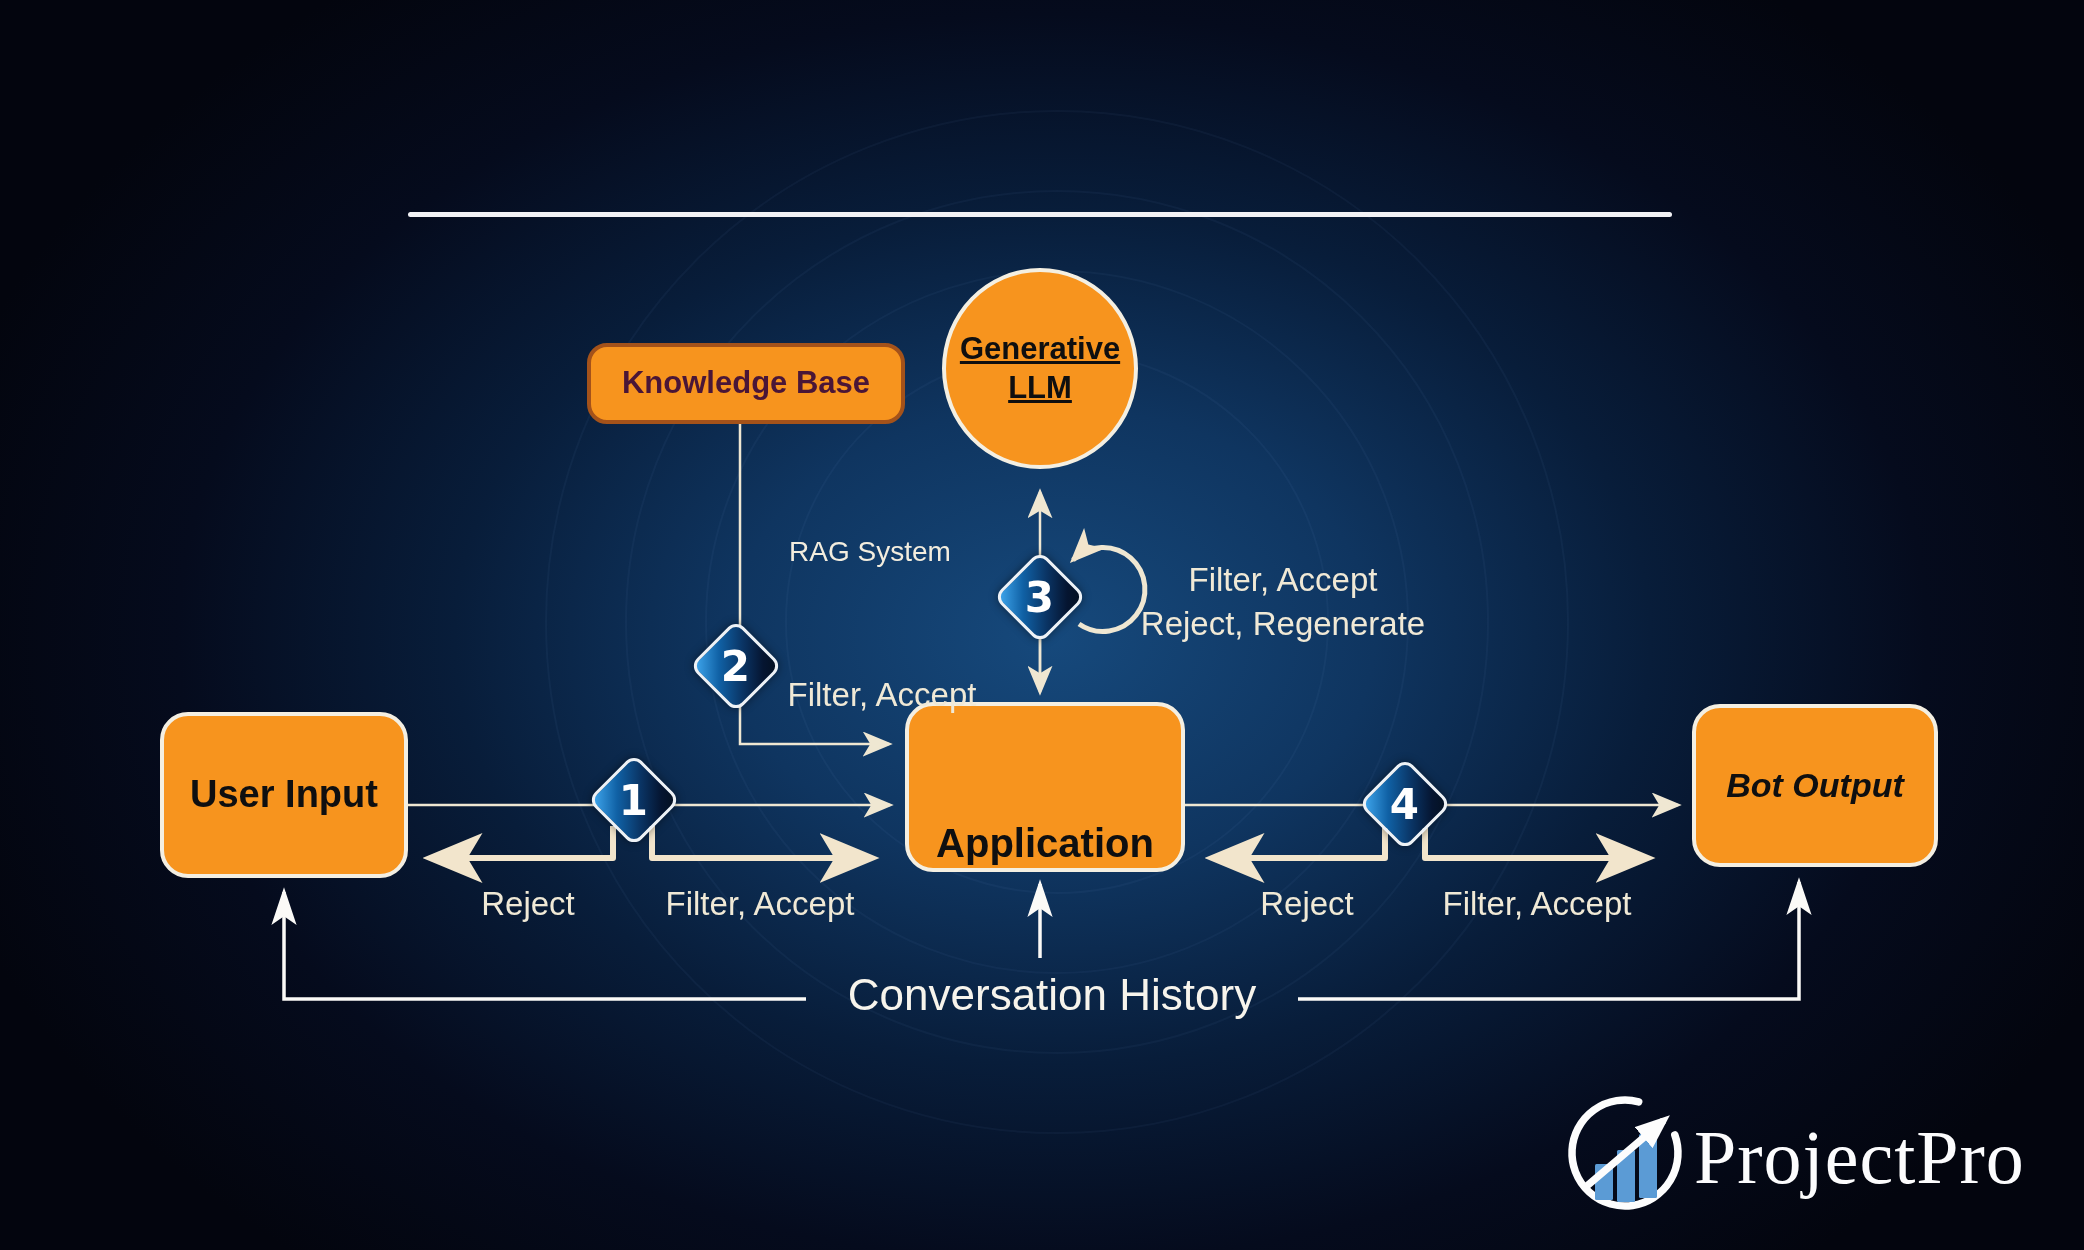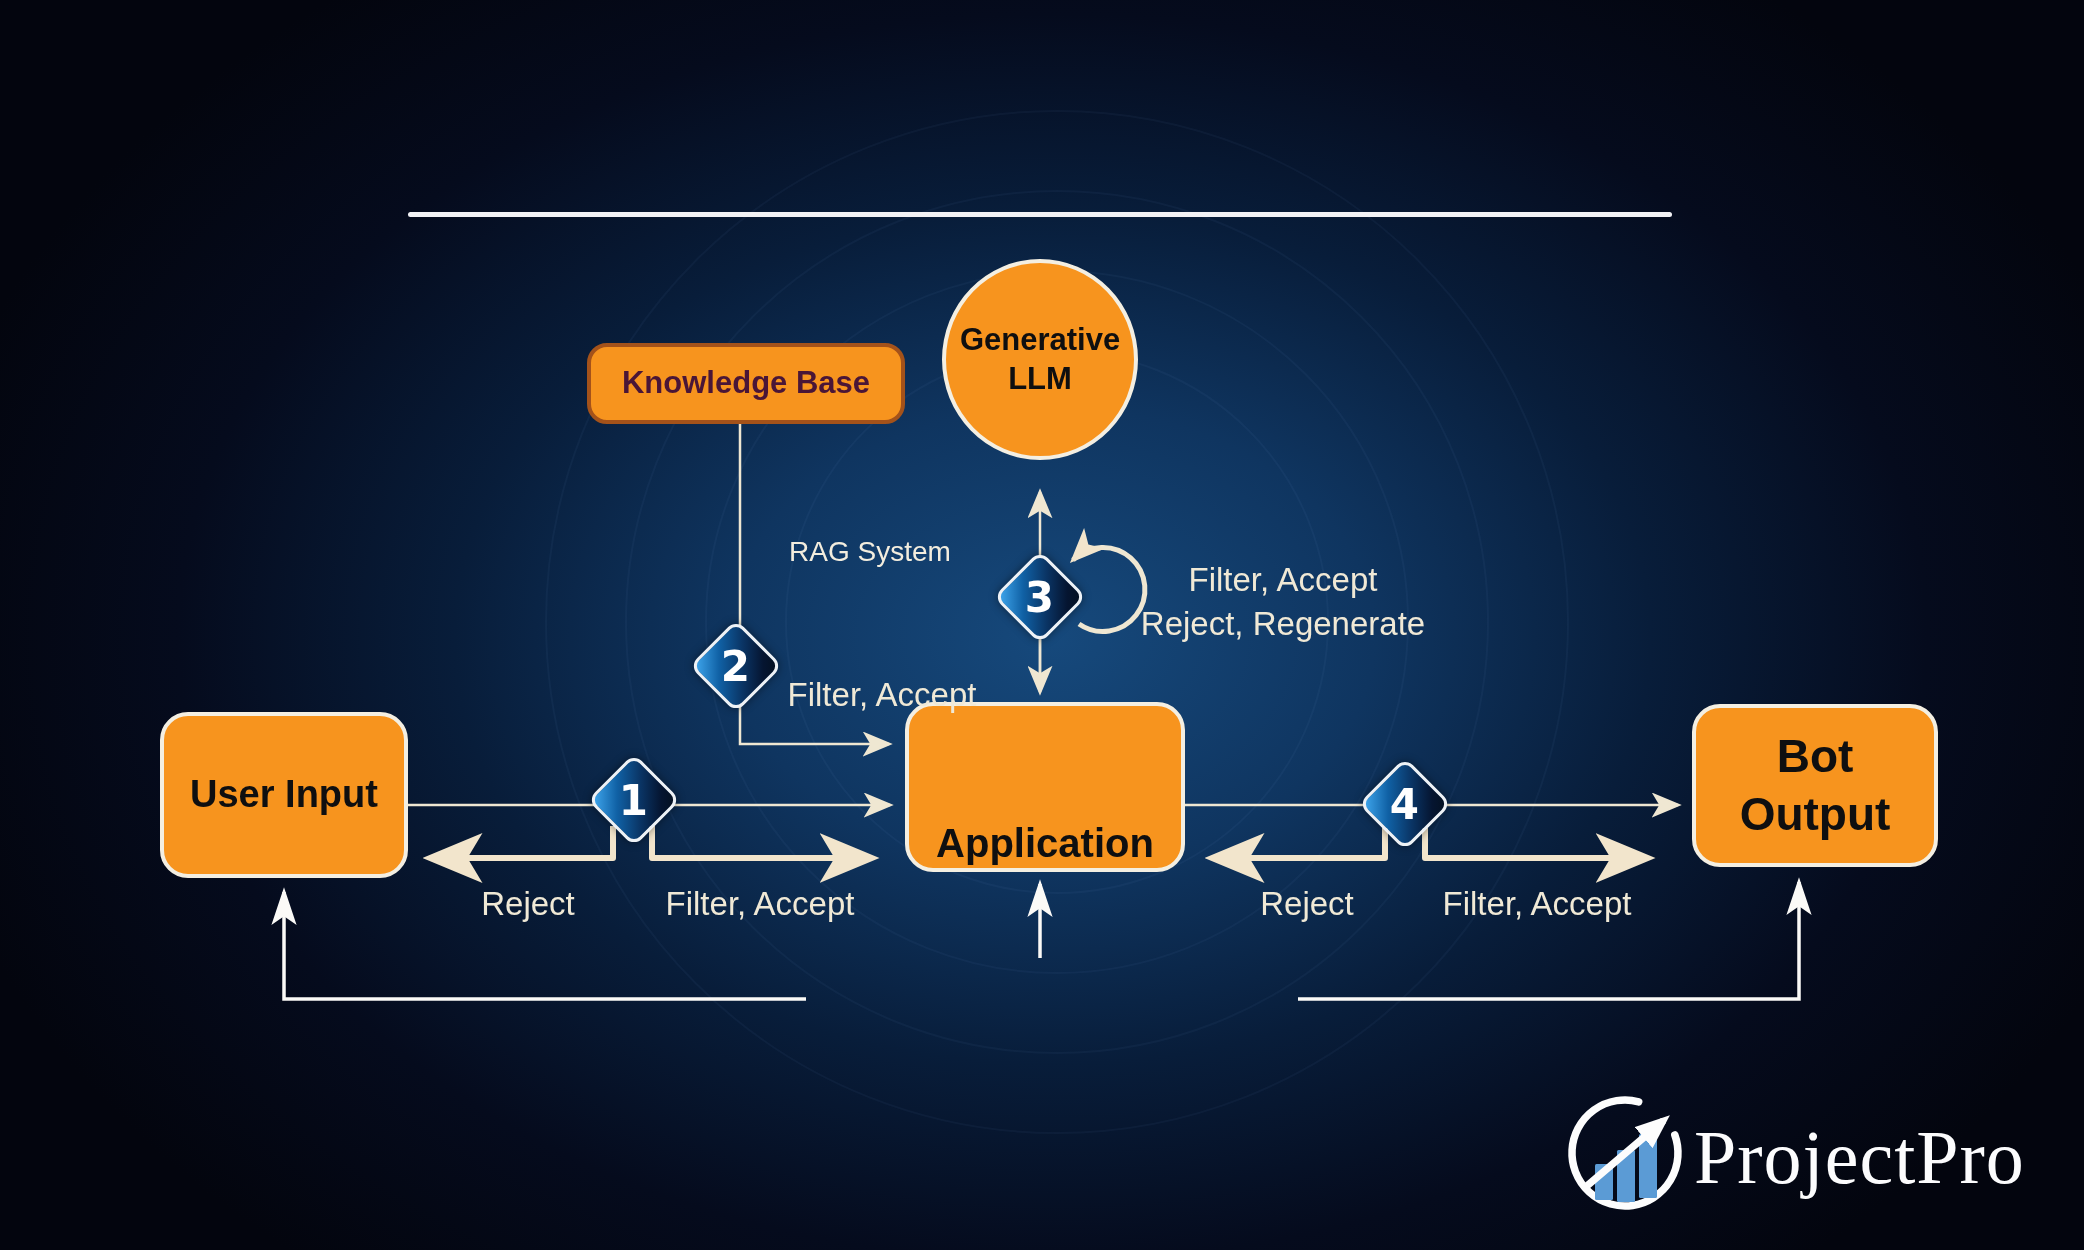--- a/index.html
+++ b/index.html
@@ -25,21 +25,21 @@
     display:flex;align-items:center;justify-content:center;text-align:center;
     font-weight:bold;color:#0f0f10;line-height:1.25;
   }
   .node.kb{
     border:4px solid #a4521a;border-radius:20px;color:#4a1637;
     font-size:31px;padding:0 17px;
   }
   .node.circle{border-radius:50%;font-size:31px;}
   .node.user{font-size:38px;}
   .node.app{font-size:40px;}
-  .node.bot{font-size:46px;}
+  .node.bot{font-size:34px;font-style:italic;}
 
   .diamond{
     position:absolute;box-sizing:border-box;width:66px;height:66px;
     transform:rotate(45deg);border:3px solid #eef2f6;border-radius:11px;
     background:linear-gradient(45deg,#42abf2 0%,#1061a5 30%,#0a3464 58%,#051531 82%,#04101f 100%);
     display:flex;align-items:center;justify-content:center;
     box-shadow:0 0 10px rgba(0,0,0,0.45);
   }
   .diamond span{
     transform:rotate(-45deg);color:#ffffff;font-weight:bold;
@@ -113,21 +113,21 @@
     <path d="M 1298 999 H 1799 V 882" fill="none" stroke="#fbfaf7" stroke-width="3.5" marker-end="url(#mWhite)"></path>
     <path d="M 1040 958 V 884" fill="none" stroke="#fbfaf7" stroke-width="3.5" marker-end="url(#mWhite)"></path>
   </svg>
 
   <div class="title-underline"></div>
 
   <div class="node kb" style="left:587px;top:343px;width:318px;height:81px;">
     <span>Knowledge Base</span>
   </div>
 
-  <div class="node circle" style="left:942px;top:259px;width:196px;height:201px;padding:0 24px;">
+  <div class="node circle" style="left:942px;top:268px;width:196px;height:201px;padding:0 24px;text-decoration:underline;">
     <span>Generative LLM</span>
   </div>
 
   <div class="node user" style="left:160px;top:712px;width:248px;height:166px;">
     <span>User Input</span>
   </div>
 
   <div class="node app" style="left:905px;top:702px;width:280px;height:170px;align-items:flex-end;">
     <span>Application</span>
   </div>
@@ -156,20 +156,21 @@
     <div>Reject, Regenerate</div>
   </div>
 
   <div class="lbl" style="left:882px;top:676px;">Filter, Accept</div>
 
   <div class="lbl" style="left:528px;top:885px;">Reject</div>
   <div class="lbl" style="left:760px;top:885px;">Filter, Accept</div>
   <div class="lbl" style="left:1307px;top:885px;">Reject</div>
   <div class="lbl" style="left:1537px;top:885px;">Filter, Accept</div>
 
+  <div class="conv">Conversation History</div>
 
   <svg class="logo-svg" width="150" height="160" viewBox="0 0 150 160">
     <defs>
       <marker id="mLogo" viewBox="0 0 10 8" refX="7" refY="4" markerWidth="4.6" markerHeight="3.8" orient="auto" markerUnits="strokeWidth">
         <path d="M0,0 L10,4 L0,8 Z" fill="#fdfdfd"></path>
       </marker>
     </defs>
     <path d="M 118.8 50.9 A 53 53 0 1 1 82.7 17.8" fill="none" stroke="#fdfdfd" stroke-width="7.5" stroke-linecap="round"></path>
     <rect x="39" y="80" width="18" height="36" rx="1.5" fill="#5b9bd5"></rect>
     <rect x="61" y="66" width="18" height="52" rx="1.5" fill="#5b9bd5"></rect>

